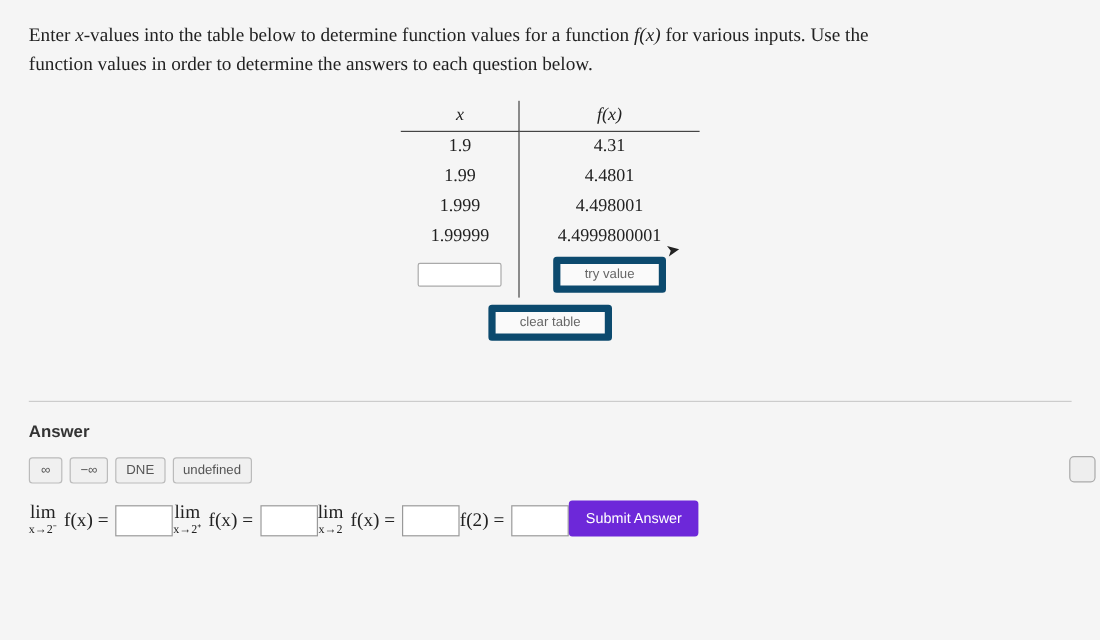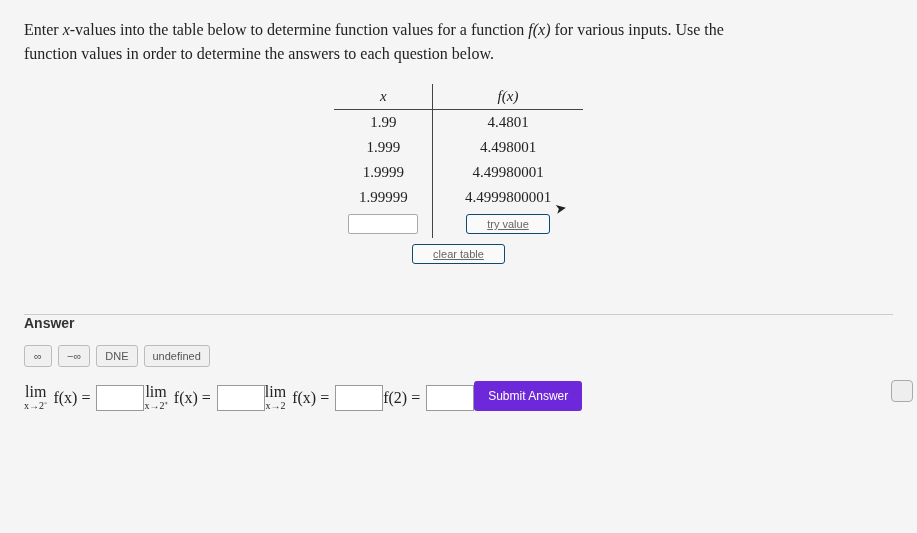--- a/index.html
+++ b/index.html
@@ -50,41 +50,41 @@
       height: 20px;
       border: 1px solid #aaa;
       border-radius: 2px;
       background: #fff;
     }
     .small-btn {
       font-family: Arial, sans-serif;
       font-size: 11px;
       color: #666;
       background: #fafafa;
-      border: 1px solid #0c4a6e;
+      border: 6px solid #0c4a6e;
       border-radius: 3px;
       padding: 3px 20px;
       cursor: pointer;
-      text-decoration: underline;
     }
     .clear-wrap {
       text-align: center;
       margin-top: 6px;
       margin-bottom: 40px;
     }
     .cursor {
       position: absolute;
       left: 555px;
       top: 200px;
       font-size: 14px;
       color: #222;
       transform: rotate(-10deg);
     }
     .answer-section {
       border-top: 1px solid #ccc;
+      padding-top: 16px;
       position: relative;
     }
     .answer-label {
       font-family: Arial, sans-serif;
       font-size: 14px;
       font-weight: bold;
       color: #333;
       margin-bottom: 14px;
     }
     .chips {
@@ -164,30 +164,30 @@
     <div>
       <table>
         <thead>
           <tr>
             <th>x</th>
             <th>f(x)</th>
           </tr>
         </thead>
         <tbody>
           <tr>
+              <td>1.9</td>
+              <td>4.31</td>
+            </tr>
+          <tr>
               <td>1.99</td>
               <td>4.4801</td>
             </tr>
           <tr>
               <td>1.999</td>
               <td>4.498001</td>
-            </tr>
-          <tr>
-              <td>1.9999</td>
-              <td>4.49980001</td>
             </tr>
           <tr>
               <td>1.99999</td>
               <td>4.4999800001</td>
             </tr>
           <tr>
             <td><input class="x-input" type="text" style=""></td>
             <td><button class="small-btn">try value</button></td>
           </tr>
         </tbody>

